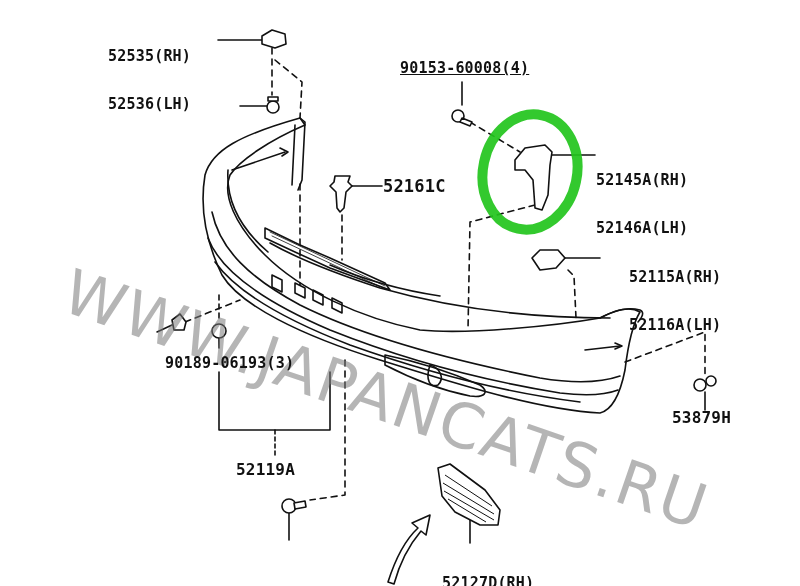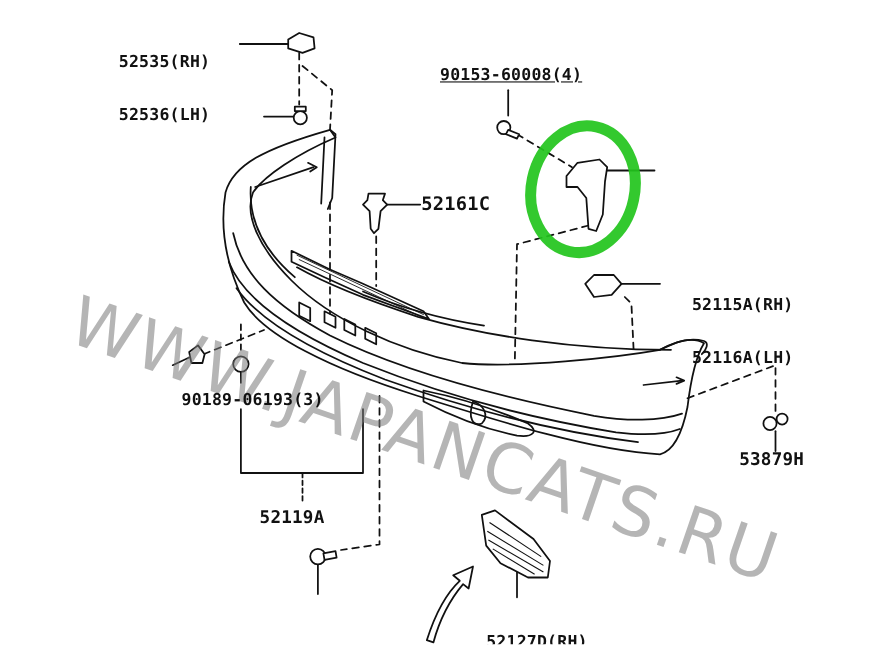--- a/index.html
+++ b/index.html
@@ -124,20 +124,24 @@
     <ellipse cx="530" cy="172" rx="47" ry="58" fill="none" stroke="#22c41c" stroke-width="10" opacity="0.92" transform="rotate(12 530 172)"></ellipse>
   </svg>
 
   <div class="wm">WWW.JAPANCATS.RU</div>
 
   <div class="lbl" style="left:108px;top:16px;text-align:right;">
     <div>52535(RH)</div>
     <div>52536(LH)</div>
   </div>
   <div class="lbl" style="left:400px;top:60px;text-decoration:underline;">90153-60008(4)</div>
+  <div class="lbl" style="left:596px;top:140px;">
+    <div>52145A(RH)</div>
+    <div>52146A(LH)</div>
+  </div>
   <div class="lbl" style="left:383px;top:178px;font-size:17px;">52161C</div>
   <div class="lbl" style="left:629px;top:237px;text-align:right;">
     <div>52115A(RH)</div>
     <div>52116A(LH)</div>
   </div>
   <div class="lbl" style="left:165px;top:355px;">90189-06193(3)</div>
   <div class="lbl" style="left:672px;top:410px;font-size:16px;">53879H</div>
   <div class="lbl" style="left:236px;top:462px;font-size:16px;">52119A</div>
   <div class="lbl" style="left:442px;top:543px;">
     <div>52127D(RH)</div>

